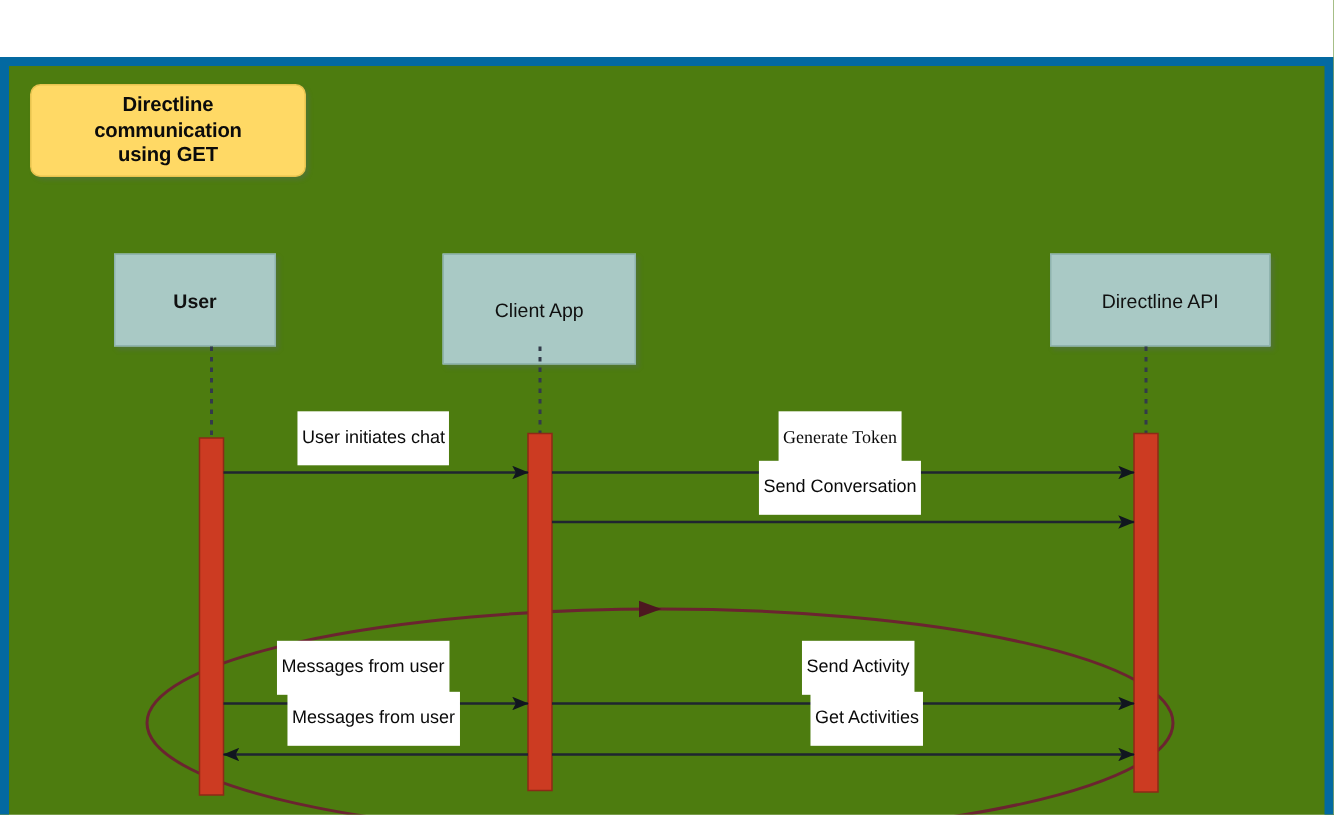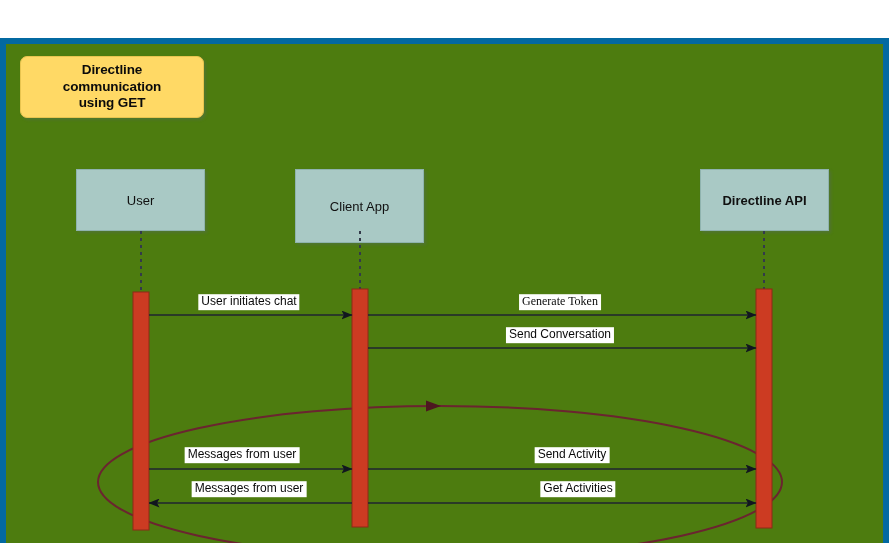--- a/index.html
+++ b/index.html
@@ -72,46 +72,46 @@
     text-align: center;
     white-space: nowrap;
   }
 
   
   .msg-label {
     position: absolute;
     font-size: 12px;
     color: #0a0a0a;
     background: #ffffff;
-    padding: 1px 3px;
+    padding: 11px 3px;
     white-space: nowrap;
     transform: translate(-50%, -100%);
     line-height: 1.15;
   }
 </style>
 </head>
 <body>
 
 <div id="canvas">
 
   <div class="title-note">
     <div class="title-note-text">
       <span>Directline</span><br>
       <span>communication</span><br>
       <span>using GET</span>
     </div>
   </div>
 
-  <div class="participant" id="p0" style="left: 70px; top: 125px; width: 129px; height: 62px; background: rgb(169, 201, 197); border-color: rgb(143, 179, 174);">
+  <div class="participant" id="p0" style="left: 70px; top: 125px; width: 108px; height: 62px; background: rgb(169, 201, 197); border-color: rgb(143, 179, 174); font-weight: bold;">
     <span class="participant-label">User</span>
   </div>
   <div class="participant" id="p1" style="left: 289px; top: 125px; width: 129px; height: 74px; background: rgb(169, 201, 197); border-color: rgb(143, 179, 174);">
     <span class="participant-label">Client App</span>
   </div>
-  <div class="participant" id="p2" style="left: 694px; top: 125px; width: 129px; height: 62px; background: rgb(169, 201, 197); border-color: rgb(143, 179, 174); font-weight: bold;">
+  <div class="participant" id="p2" style="left: 694px; top: 125px; width: 147px; height: 62px; background: rgb(169, 201, 197); border-color: rgb(143, 179, 174);">
     <span class="participant-label">Directline API</span>
   </div>
 
   <svg id="diagram-svg" viewBox="0 0 889 543">
     <defs>
       <marker id="arrow-right" markerWidth="11" markerHeight="9" refX="10.5" refY="4.5" orient="auto" markerUnits="userSpaceOnUse">
         <path d="M0,0 L11,4.5 L0,9 L2.4,4.5 Z" fill="#11161f"></path>
       </marker>
       <marker id="arrow-left" markerWidth="11" markerHeight="9" refX="10.5" refY="4.5" orient="auto" markerUnits="userSpaceOnUse">
         <path d="M0,0 L11,4.5 L0,9 L2.4,4.5 Z" fill="#11161f"></path>

